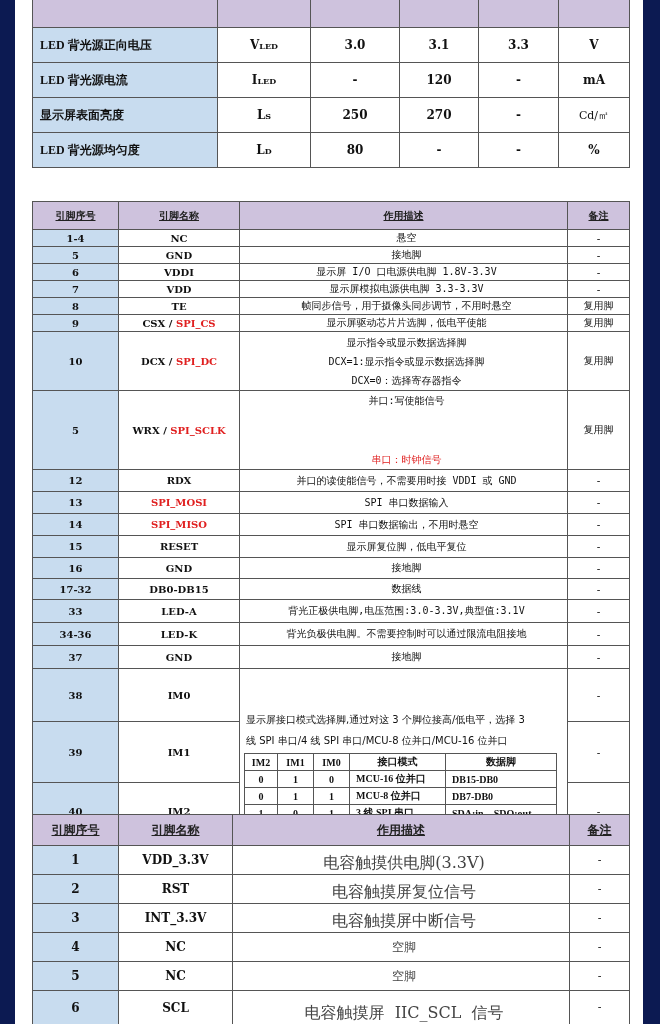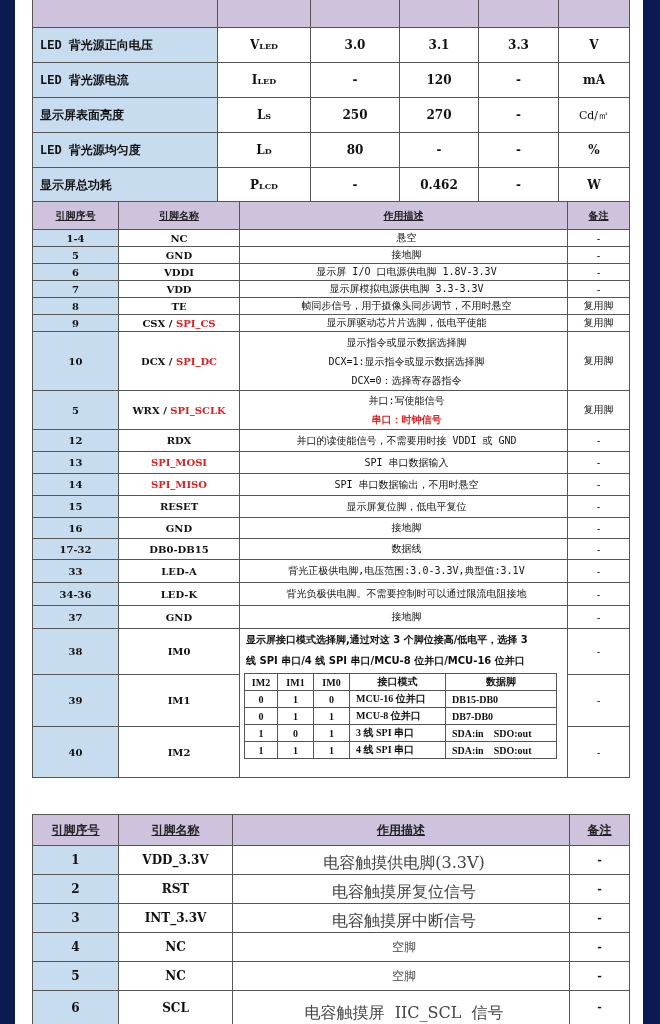--- a/index.html
+++ b/index.html
@@ -9,29 +9,29 @@
     font-family:"DejaVu Serif","Liberation Serif",serif;
     color:#111;
   }
   .band-left { position:absolute; left:0; top:0; width:15px; height:1024px; background:#0c1a52; }
   .band-right { position:absolute; left:643px; top:0; width:17px; height:1024px; background:#0c1a52; }
   table { border-collapse:collapse; position:absolute; left:32px; width:597px; table-layout:fixed; }
   td, th { border:1px solid #555; padding:0; }
   .hdr { background:#cec2dd; font-weight:bold; font-size:11px; color:#222; text-align:center; font-family:"DejaVu Sans",sans-serif;text-decoration:underline; }
   .blue { background:#c8dcef; }
   .c { text-align:center; }
-  .b { font-weight:bold; }
+  .b { font-weight:normal;margin-top:40px; }
   .red { color:#e02020; }
   .desc { font-family:"DejaVu Sans Mono","Liberation Mono",monospace; font-size:10px; padding-left:6px; text-align:center; }
   .desc-lg { font-size:12px; line-height:19px; }
 
   
   #spec { top:-8px; }
   #spec td { height:34px; font-size:12px; }
-  #spec td.label { padding-left:7px; font-weight:bold; font-family:Liberation Mono, monospace; }
+  #spec td.label { padding-left:7px; font-weight:bold; font-family:Liberation Serif, serif; }
   #spec .num { font-weight:bold; text-align:center;margin-left:28px; }
   .sub { font-size:8px; }
 
   
   #pins { top:201px; }
   #pins td { font-size:10px; height:16px; }
   #pins td.num, #pins td.name { font-weight:bold; text-align:center; }
   #pins td.note { text-align:center; font-family:"DejaVu Sans",sans-serif; }
 
   .inner { border-collapse:collapse; position:static; width:312px; margin:2px 0 2px 4px; }
@@ -93,28 +93,20 @@
     <td class="num">-</td>
     <td class="c" style="font-size:11px">Cd/㎡</td>
   </tr>
   <tr>
     <td class="label blue">LED 背光源均匀度</td>
     <td class="num"><span>L</span><span class="sub">D</span></td>
     <td class="num">80</td>
     <td class="num">-</td>
     <td class="num">-</td>
     <td class="num">%</td>
-  </tr>
-  <tr>
-    <td class="label blue">显示屏总功耗</td>
-    <td class="num"><span>P</span><span class="sub">LCD</span></td>
-    <td class="num">-</td>
-    <td class="num">0.462</td>
-    <td class="num">-</td>
-    <td class="num">W</td>
   </tr>
 </tbody>
   </table>
 
 <table id="pins">
   <colgroup>
       <col style="width:86px">
       <col style="width:121px">
       <col style="width:328px">
       <col style="width:62px">

